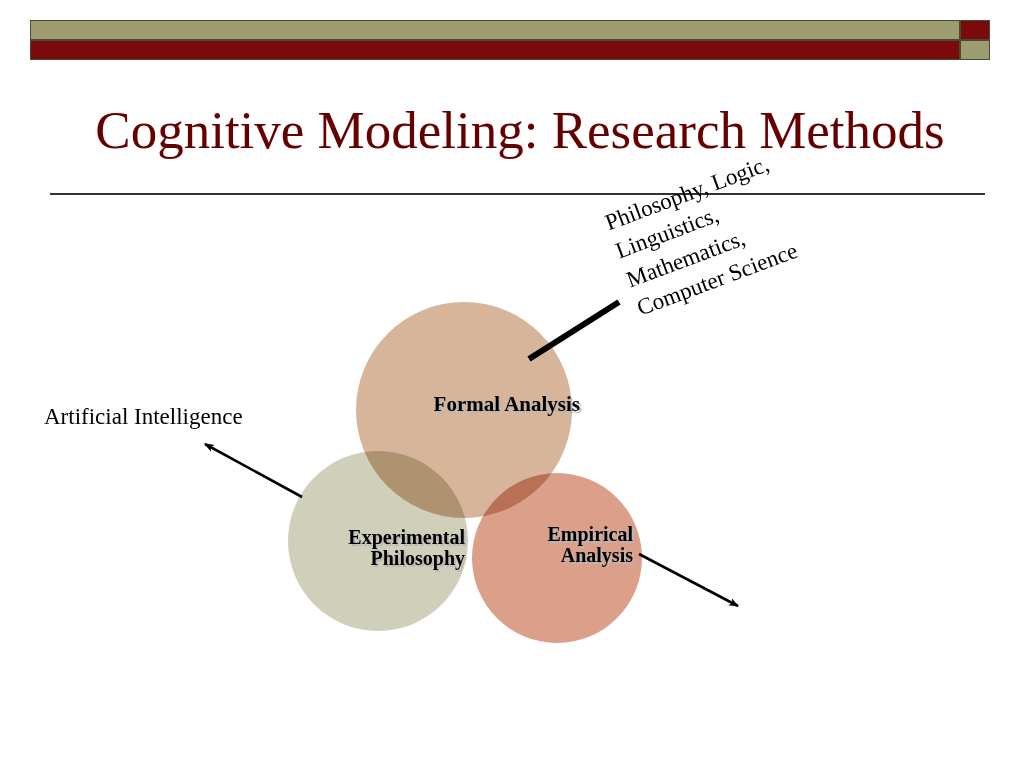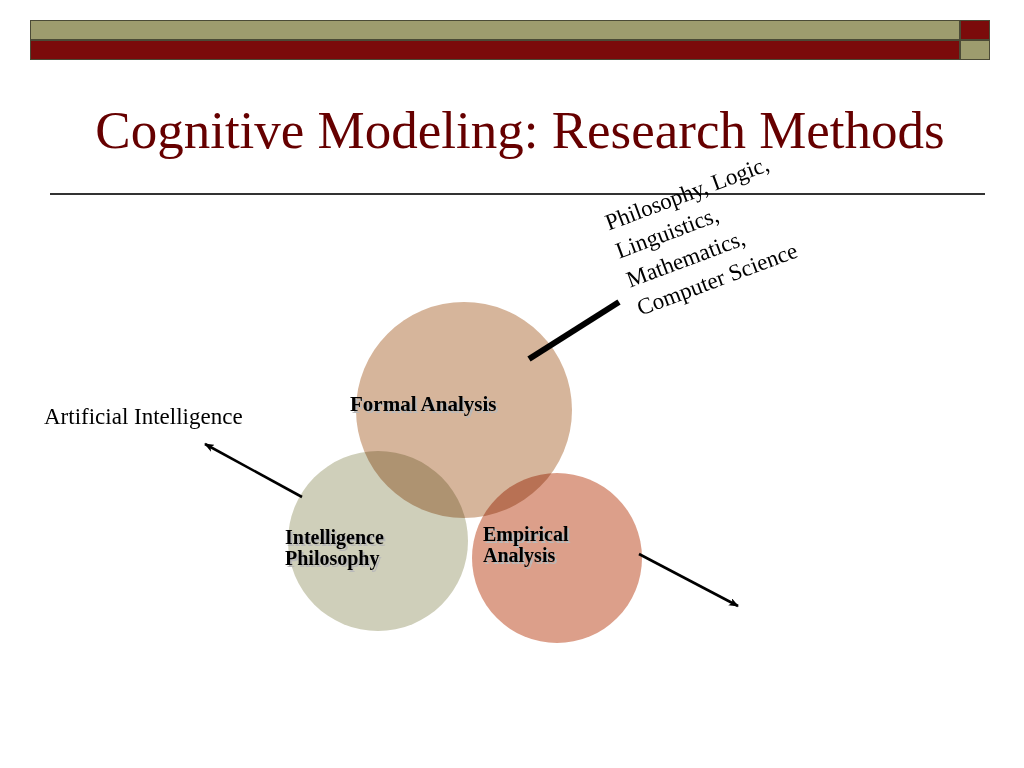--- a/index.html
+++ b/index.html
@@ -84,21 +84,21 @@
   }
   #venn-svg {
     position: absolute;
     left: 0;
     top: 0;
   }
 
   
   .circle-label {
     position: absolute;
-    text-align: left;
+    text-align: right;
     font-weight: bold;
     color: #000000;
     font-family: "Liberation Serif", "DejaVu Serif", serif;
     text-shadow: 2px 2px 0 #b9b9b9;
     line-height: 1.06;
     pointer-events: none;
   }
   #label-formal-analysis {
     left: 350px;
     top: 393px;
@@ -181,21 +181,21 @@
     <line id="connector-philosophy" x1="529" y1="359" x2="619" y2="302" stroke="#000000" stroke-width="6" stroke-linecap="butt"></line>
 
     <line id="connector-ai" x1="302" y1="497" x2="205" y2="444" stroke="#000000" stroke-width="2.6" marker-end="url(#arrowhead)"></line>
 
     <line id="connector-experimental" x1="639" y1="554" x2="738" y2="606" stroke="#000000" stroke-width="2.6" marker-end="url(#arrowhead)"></line>
   </svg>
 
   <div id="label-formal-analysis" class="circle-label">Formal Analysis</div>
 
   <div id="label-programming-techniques" class="circle-label">
-    <div>Intelligence</div>
+    <div>Experimental</div>
     <div>Philosophy</div>
   </div>
 
   <div id="label-empirical-methods" class="circle-label">
     <div>Empirical</div>
     <div>Analysis</div>
   </div>
 
   <div id="annotation-ai" class="annotation">Artificial Intelligence</div>
 

